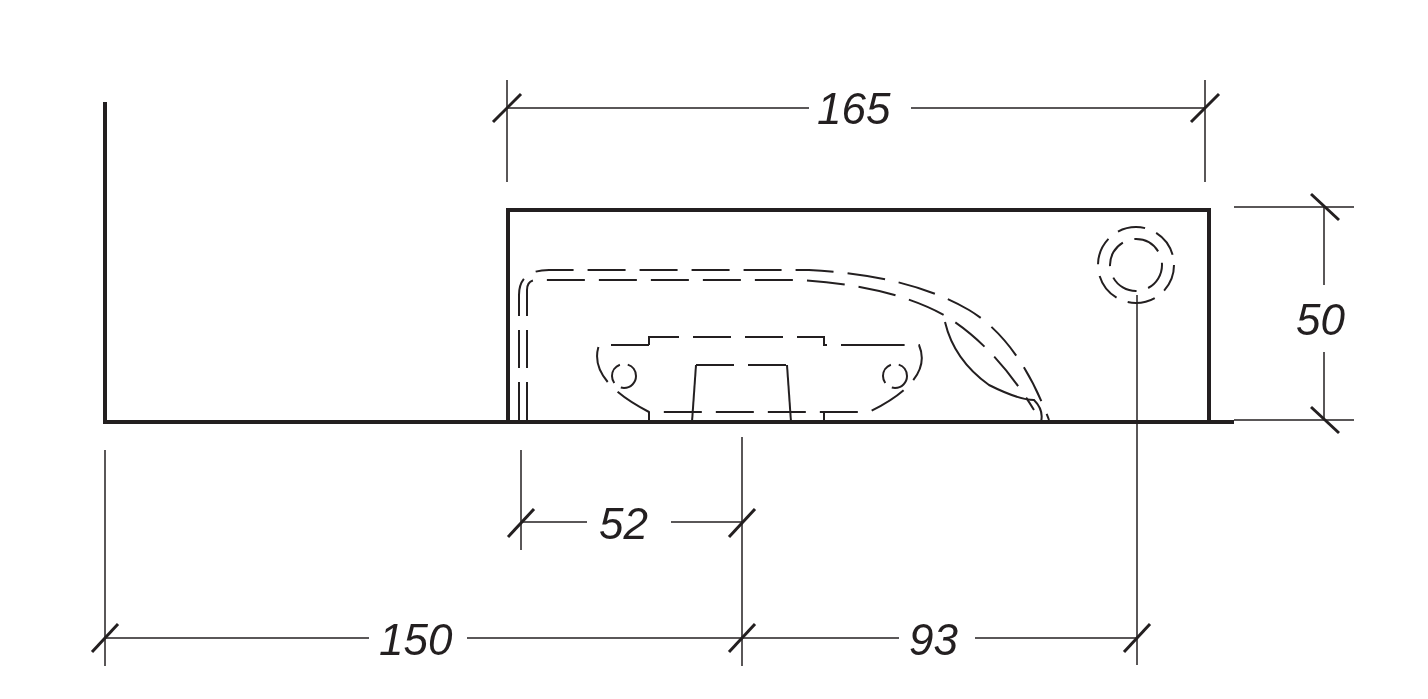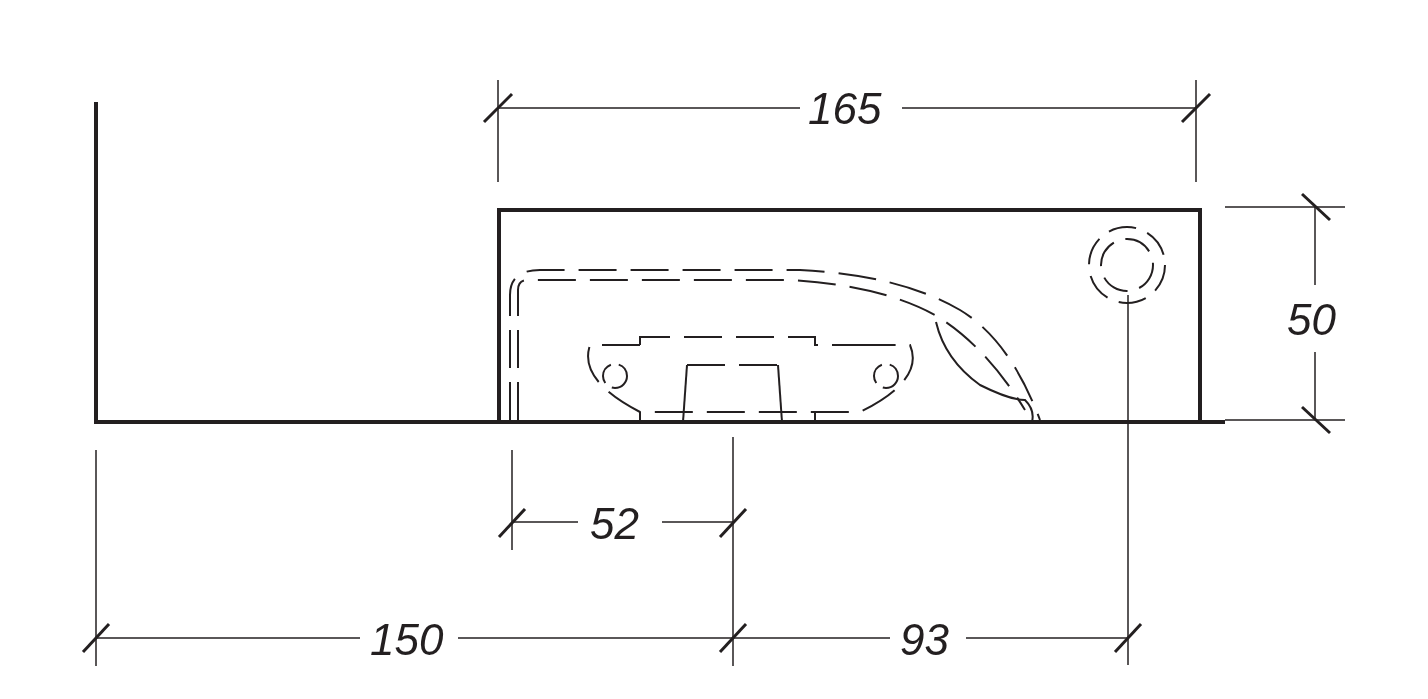--- a/index.html
+++ b/index.html
@@ -1,17 +1,17 @@
 <!DOCTYPE html>
 <html><head>
 <meta charset="utf-8">
 <style>
   html, body { margin:0; padding:0; background:#ffffff; }
   body { width:1428px; height:699px; overflow:hidden; }
-  #stage { position:absolute; left:0; top:0; width:1326px; height:699px; }
+  #stage { position:absolute; left:9px; top:0; width:1326px; height:699px; }
   svg { display:block; }
   .dimtext { font-family:"Liberation Sans", sans-serif; font-style:italic; font-size:44px; fill:#231f20; }
 </style>
 </head>
 <body>
 
 <div id="stage">
 <svg width="1428" height="699" viewBox="0 0 1428 699" xmlns="http://www.w3.org/2000/svg">
   <g stroke="#231f20" fill="none" stroke-linecap="butt">
 

